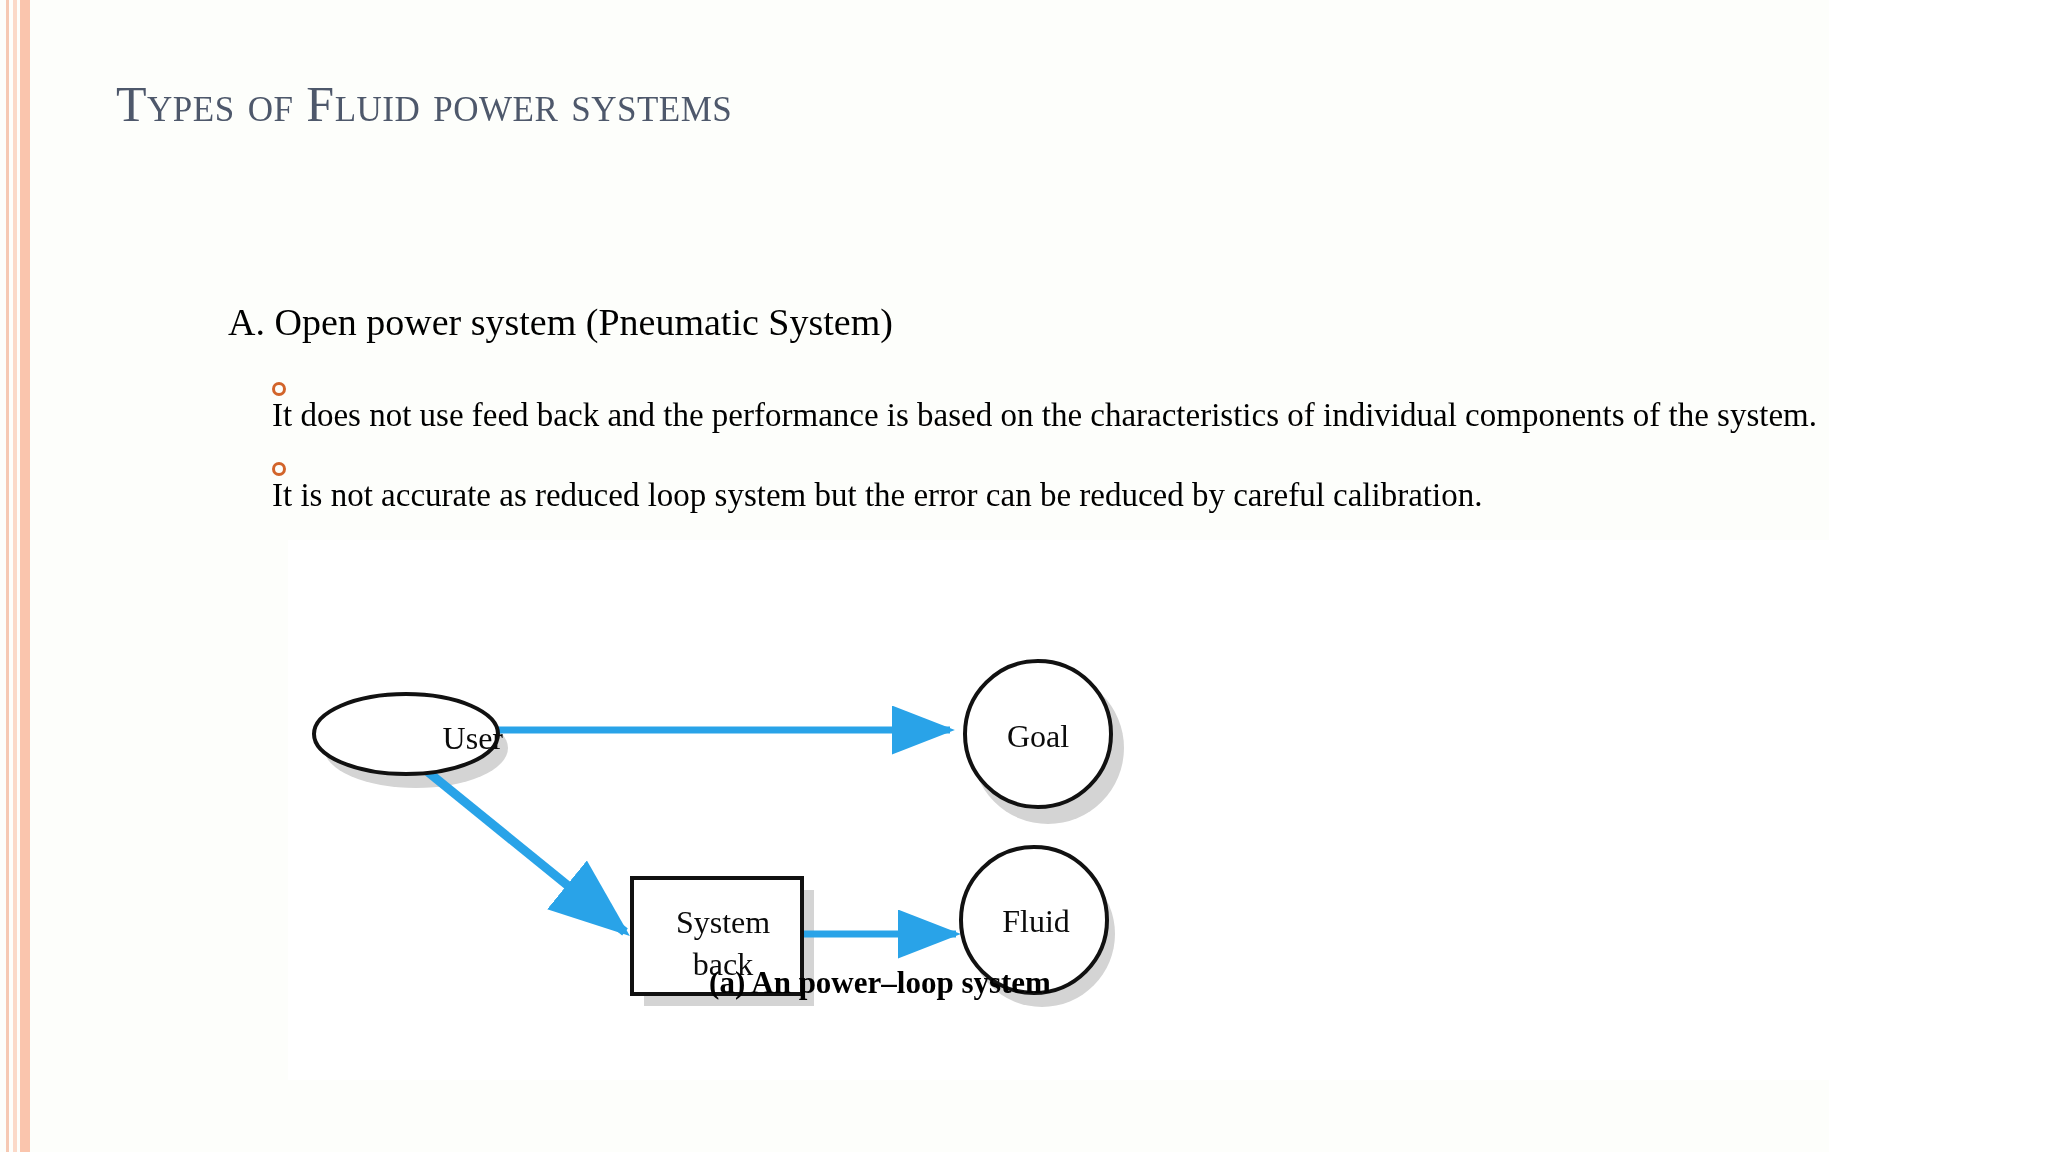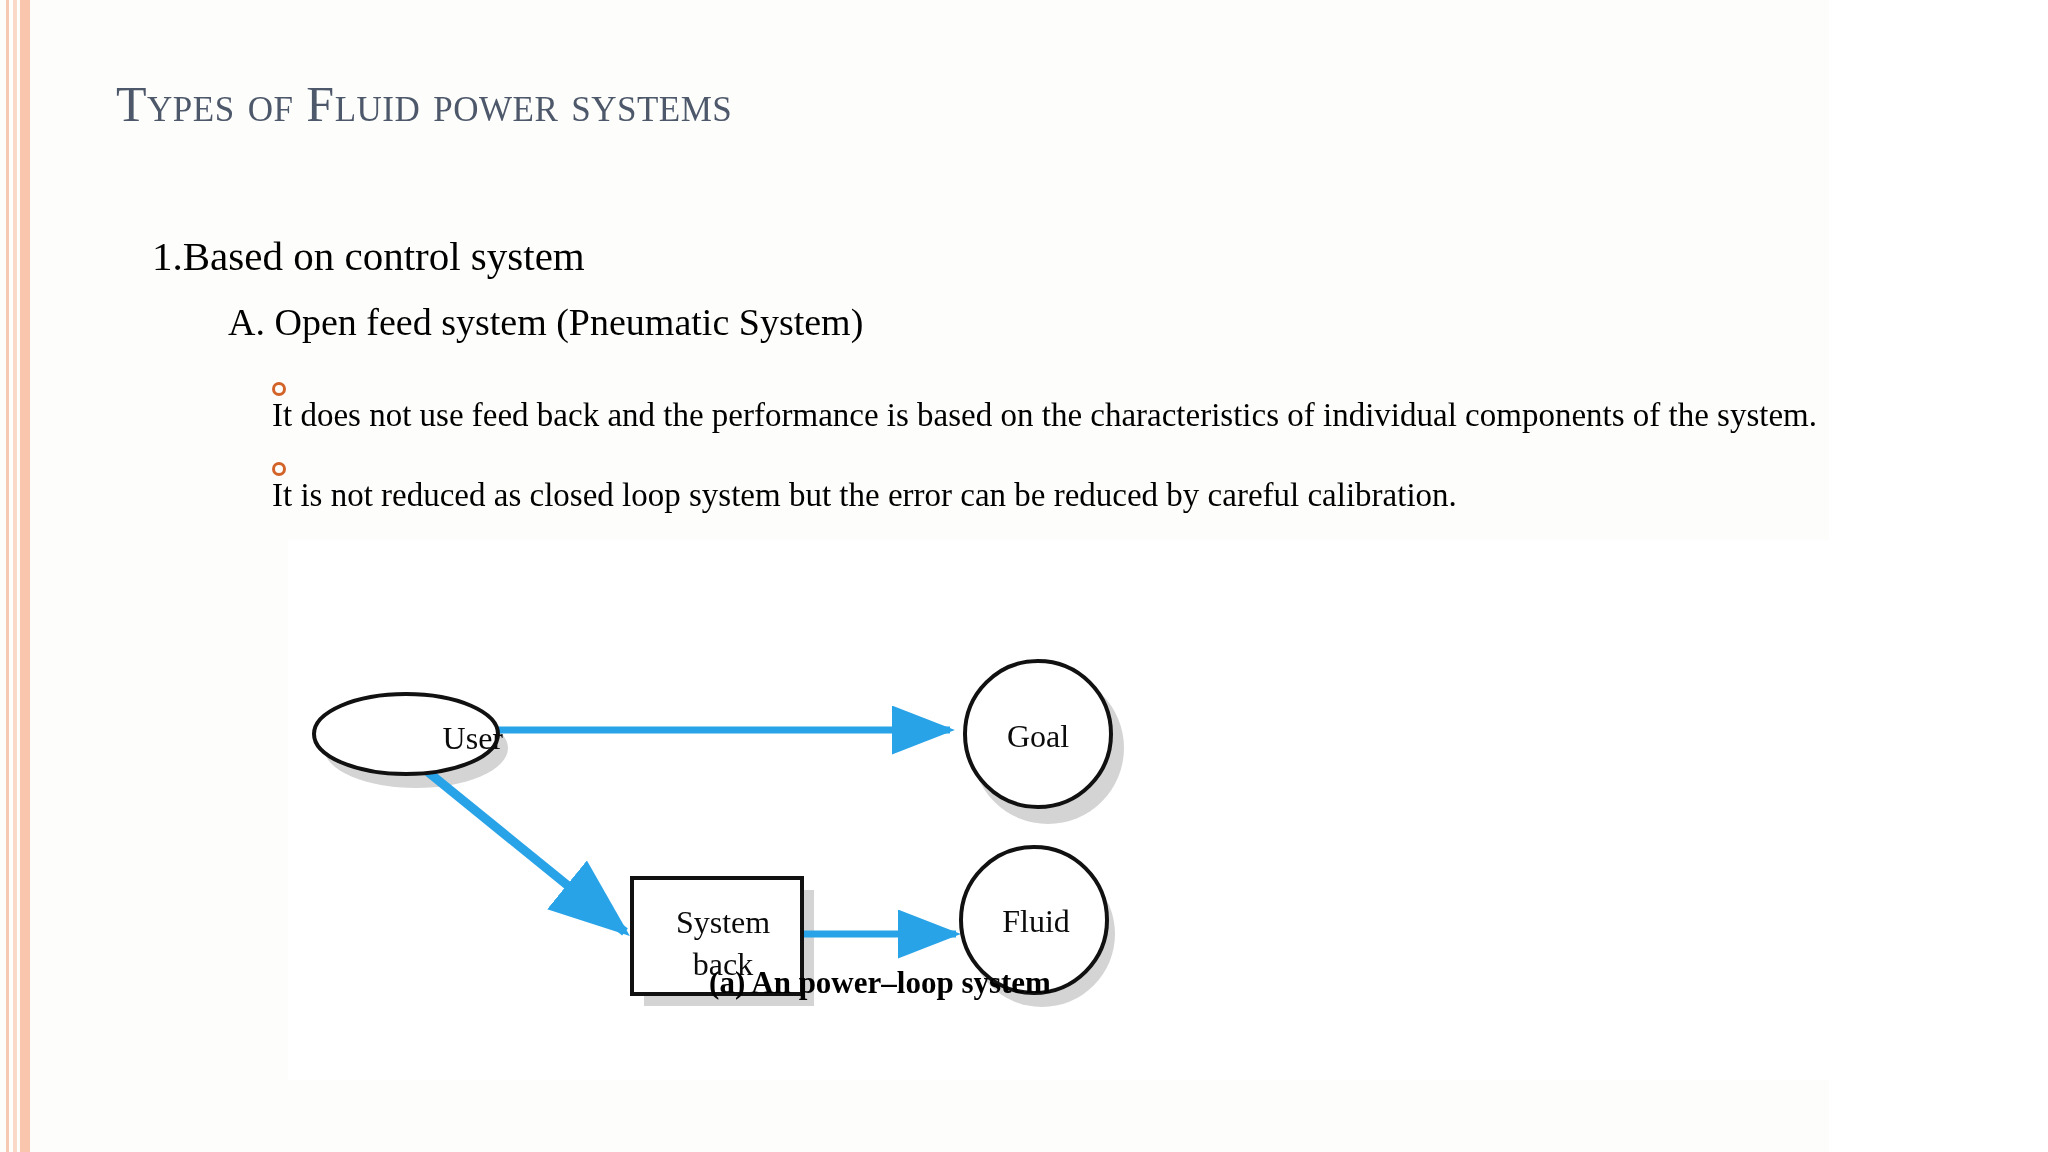--- a/index.html
+++ b/index.html
@@ -158,32 +158,31 @@
   <div class="stripe stripe-r1"></div>
   <div class="stripe stripe-r2"></div>
   <div class="stripe stripe-r3"></div>
   <div class="stripe stripe-r4"></div>
   <div class="stripe stripe-r5"></div>
 
   <div class="content-panel"></div>
 
   <div class="slide-title">Types of Fluid power systems</div>
 
-  <div class="level1">1.Based on control system</div>
-
-  <div class="level2">A. Open feed system (Pneumatic System)</div>
+
+  <div class="level2">A. Open power system (Pneumatic System)</div>
 
   <div class="bullets">
     <div class="bullet-row">
       <span class="bullet-mark"></span>
       <span class="bullet-text">It does not use feed back and the performance is based on the characteristics of individual components of the system.</span>
     </div>
     <div class="bullet-row">
       <span class="bullet-mark"></span>
-      <span class="bullet-text">It is not reduced as closed loop system but the error can be reduced by careful calibration.</span>
+      <span class="bullet-text">It is not accurate as reduced loop system but the error can be reduced by careful calibration.</span>
     </div>
   </div>
 
   <div id="diagram">
     <svg width="1120" height="520" viewBox="0 0 1120 520">
       <defs>
         <marker id="arrowhead" markerWidth="9" markerHeight="7" refX="8.3" refY="3.5" orient="auto" markerUnits="strokeWidth">
           <polygon points="0 0, 9 3.5, 0 7" fill="#29a3e8"></polygon>
         </marker>
       </defs>

